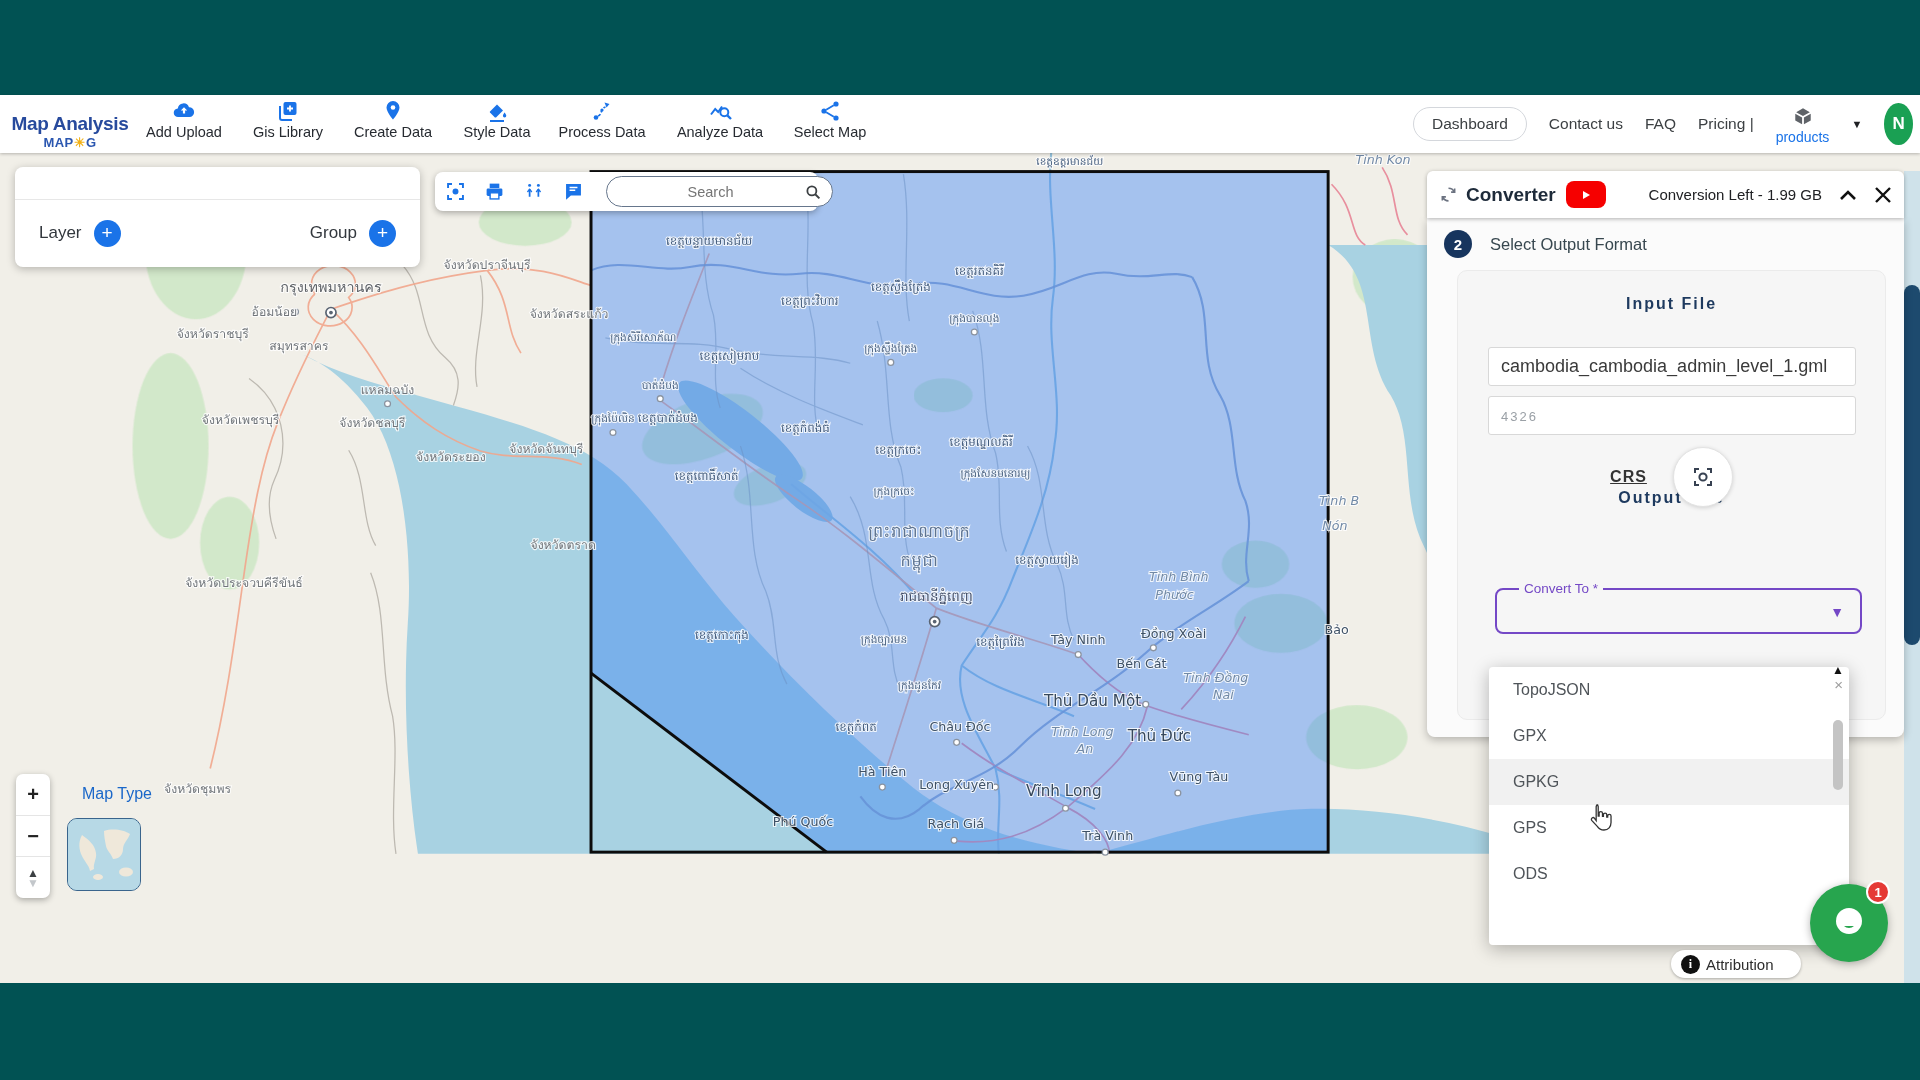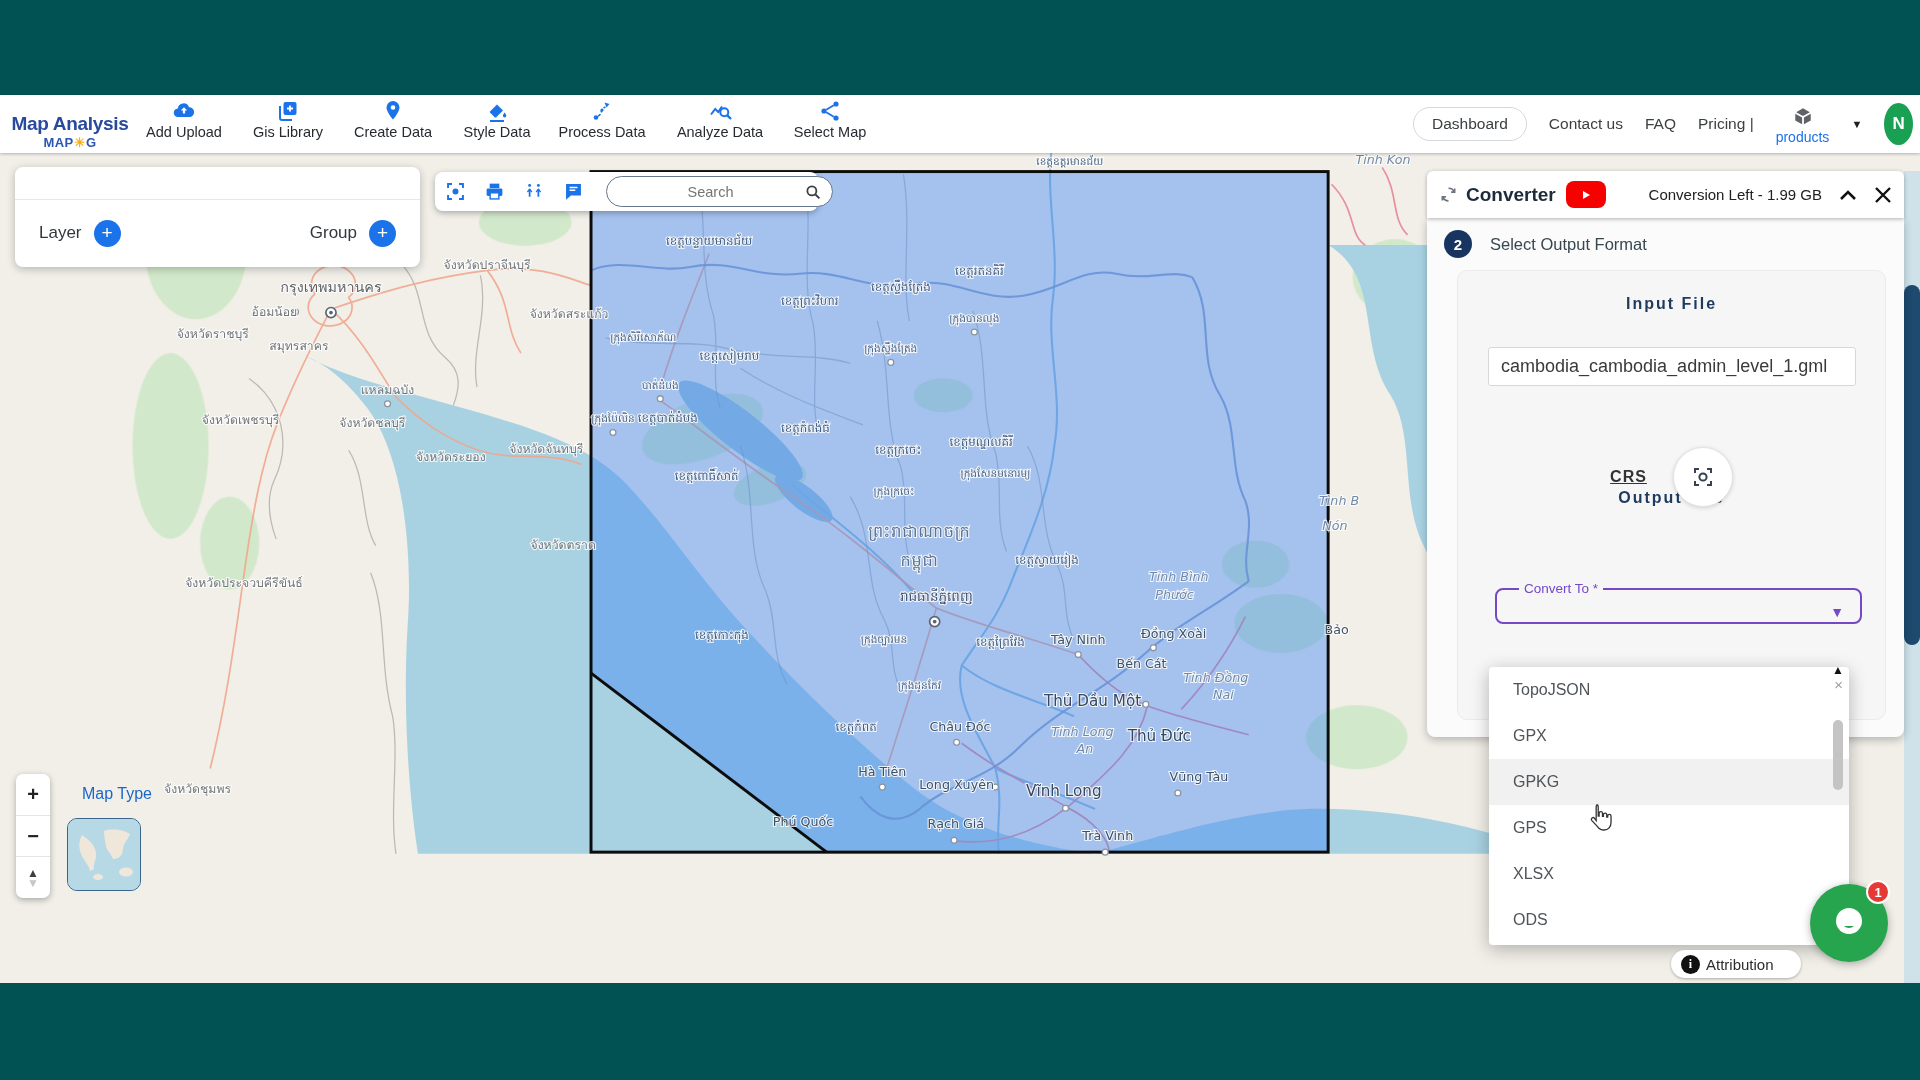--- a/index.html
+++ b/index.html
@@ -74,21 +74,21 @@
   .step-row { display:flex; align-items:center; gap:18px; padding:12px 0 0 17px; }
   .step-circle { width:28px; height:28px; border-radius:50%; background:#17355e; color:#fff; font-size:15px; font-weight:bold; display:flex; align-items:center; justify-content:center; }
   .step-title { font-size:16.5px; color:#37474f; }
   .conv-card { position:absolute; left:30px; top:52px; width:429px; height:450px; background:#f6f6f6; border:1px solid #ebebeb; border-radius:10px; }
   .sec-title { text-align:center; font-size:16px; font-weight:bold; color:#1e3a5f; letter-spacing:2px; }
   .inp { position:absolute; background:#fff; border:1px solid #d8d8d8; border-radius:3px; font-size:18px; color:#3a3a3a; padding:0 12px; outline:none; font-family:"Liberation Sans",sans-serif; width:368px; height:39px; left:30px; }
   .inp::placeholder { color:#9aa0a6; font-size:13px; letter-spacing:2px; }
   .crs-row { position:absolute; left:0; top:176px; width:100%; display:flex; align-items:center; justify-content:center; gap:26px; }
   .crs-label { font-size:16px; font-weight:bold; color:#333; text-decoration:underline; letter-spacing:1px; cursor:pointer; }
   .crs-btn { width:60px; height:60px; border-radius:50%; background:#fff; border:1px solid #e3e3e3; box-shadow:0 1px 4px rgba(0,0,0,.15); display:flex; align-items:center; justify-content:center; cursor:pointer; }
-  .select-box { position:absolute; left:37px; top:317px; width:367px; height:36px; border:2px solid #7448c6; border-radius:8px; background:transparent; cursor:pointer; }
+  .select-box { position:absolute; left:37px; top:317px; width:367px; height:46px; border:2px solid #7448c6; border-radius:8px; background:transparent; cursor:pointer; }
   .select-label { position:absolute; left:22px; top:-9px; background:#f6f6f6; padding:0 5px; font-size:13.5px; color:#7448c6; }
   .select-caret { position:absolute; right:16px; top:14px; color:#7448c6; font-size:14px; }
 
   .dropdown { left:1489px; top:667px; width:360px; height:278px; background:#fff; border-radius:4px; box-shadow:0 4px 18px rgba(0,0,0,.28); z-index:30; overflow:hidden; }
   .dd-item { height:46px; line-height:46px; padding-left:24px; font-size:16px; color:#4f5459; cursor:pointer; }
   .dd-item.hover { background:#f1f1f1; }
   .dd-thumb { position:absolute; right:6px; top:53px; width:10px; height:70px; background:#c4c4c4; border-radius:5px; }
   .dd-up { position:absolute; right:5px; top:-4px; color:#111; font-size:12px; }
   .dd-x { position:absolute; right:6px; top:9px; color:#9e9e9e; font-size:15px; cursor:pointer; }
   .hand-cursor { left:1588px; top:802px; z-index:35; }
@@ -466,20 +466,21 @@
 </div>
 
 <div class="abs conv-body">
   <div class="step-row">
     <span class="step-circle">2</span>
     <span class="step-title">Select Output Format</span>
   </div>
   <div class="conv-card">
     <div class="sec-title" style="margin-top:24px">Input File</div>
     <input class="inp" style="top: 76px;" value="cambodia_cambodia_admin_level_1.gml">
+    <input class="inp" style="top: 125px;" placeholder="4326">
     <div class="crs-row">
       <span class="crs-label">CRS</span>
       <span class="crs-btn">
         <svg width="24" height="24" viewBox="0 0 24 24">
             <path d="M4 8V4h4 M16 4h4v4 M20 16v4h-4 M8 20H4v-4" stroke="#374151" stroke-width="2" fill="none"></path>
             <circle cx="12" cy="12" r="3.6" stroke="#374151" stroke-width="2" fill="none"></circle>
           </svg>
       </span>
     </div>
     <div class="sec-title" style="margin-top:176px">Output File</div>
@@ -488,21 +489,20 @@
       <span class="select-caret">▼</span>
     </div>
   </div>
 </div>
 
 <div class="abs dropdown">
   <div class="dd-item">TopoJSON</div>
   <div class="dd-item">GPX</div>
   <div class="dd-item hover">GPKG</div>
   <div class="dd-item">GPS</div>
-  <div class="dd-item">XLSX</div>
   <div class="dd-item">ODS</div>
   <span class="dd-up">▲</span>
   <span class="dd-x">×</span>
   <div class="dd-thumb"></div>
 </div>
 
 <div class="abs hand-cursor">
   <svg width="26" height="30" viewBox="0 0 14 16">
       <path d="M4.5 1.5c.6 0 1 .45 1 1v5h.5V6c0-.5.4-.9.9-.9s.9.4.9.9v1.6h.5V6.8c0-.5.4-.9.9-.9s.9.4.9.9v1.3h.5v-.6c0-.5.4-.9.9-.9s.9.4.9.9V11c0 2.2-1.4 4-3.8 4-1.9 0-2.8-.8-3.6-2L2 9.8c-.3-.4-.2-1 .2-1.3.4-.3 1-.2 1.3.2l.9 1.2V2.5c0-.55.45-1 1.1-1z" fill="#fff" stroke="#333" stroke-width=".7"></path>
     </svg>

